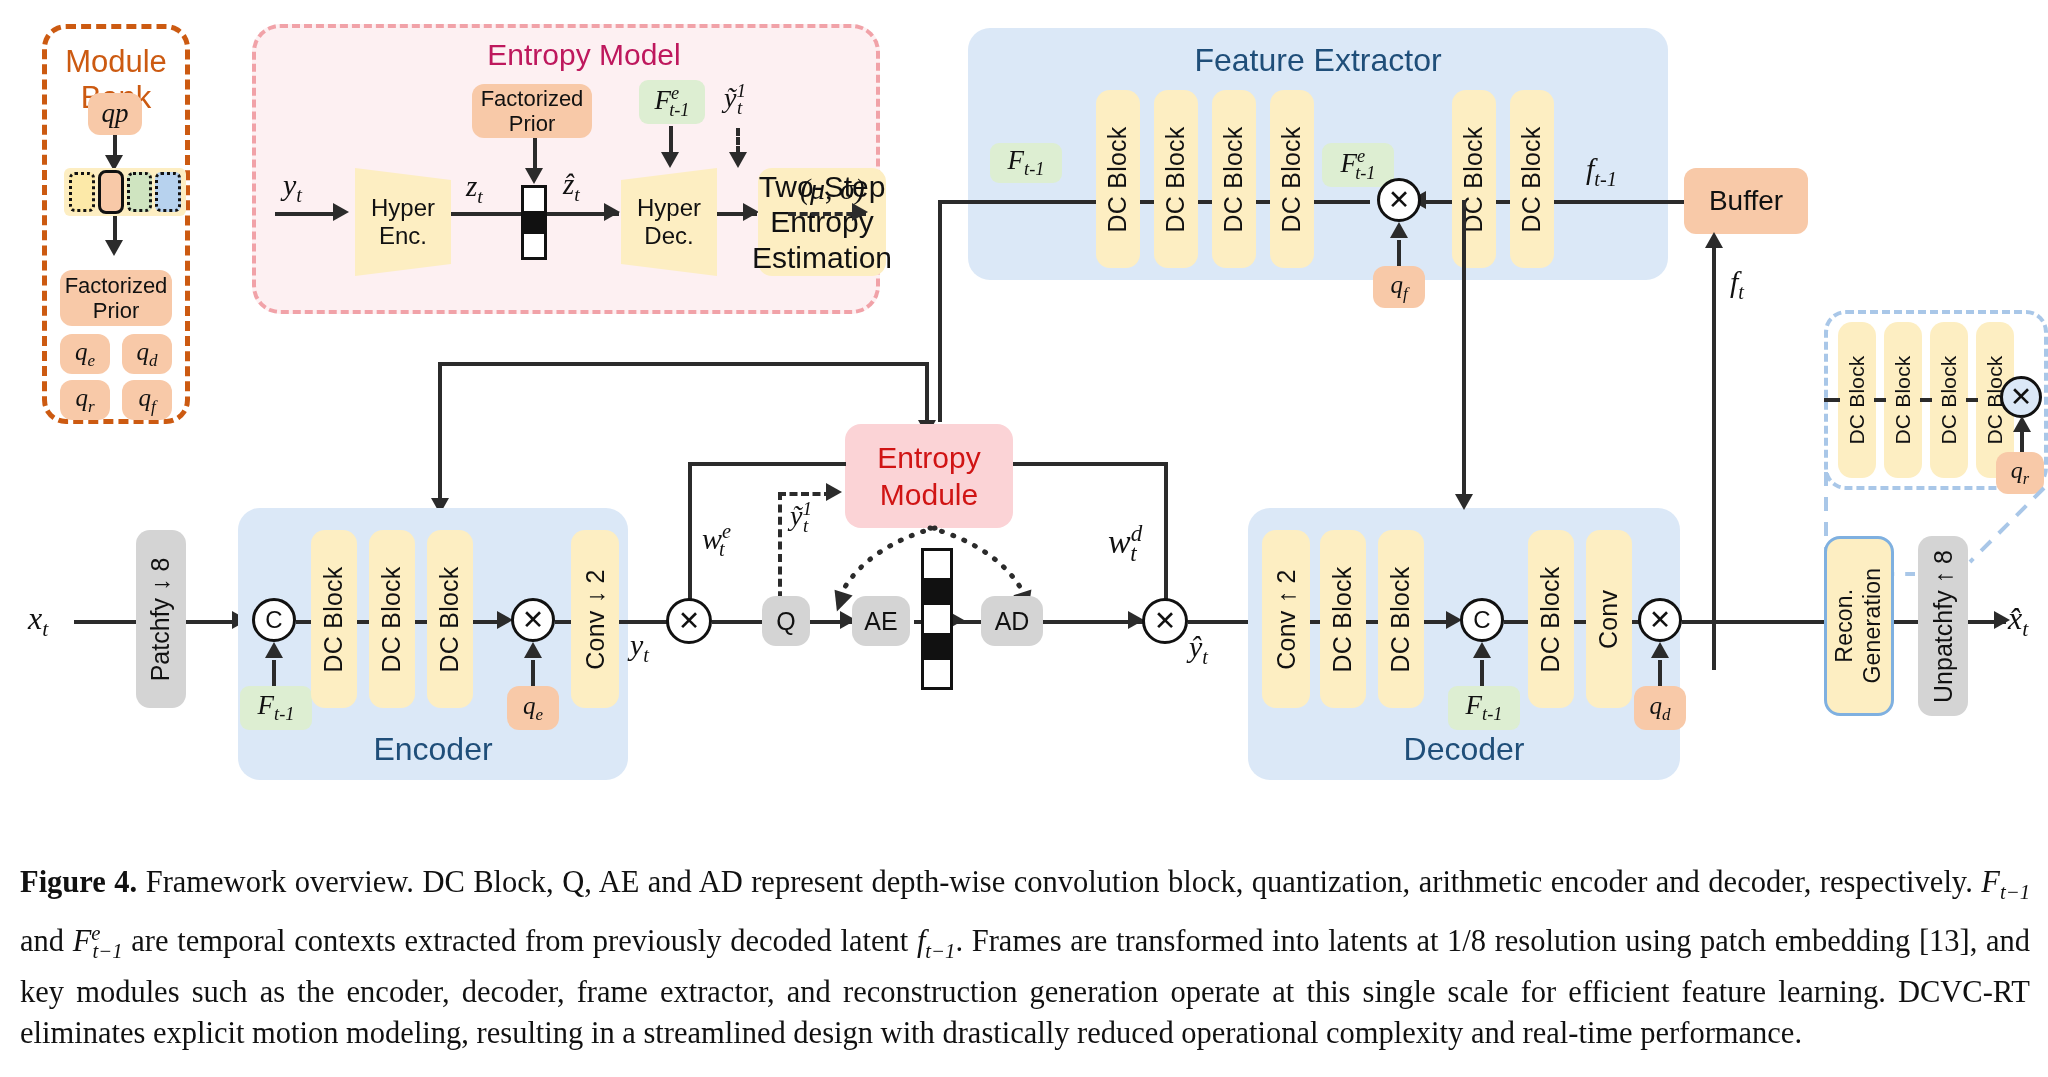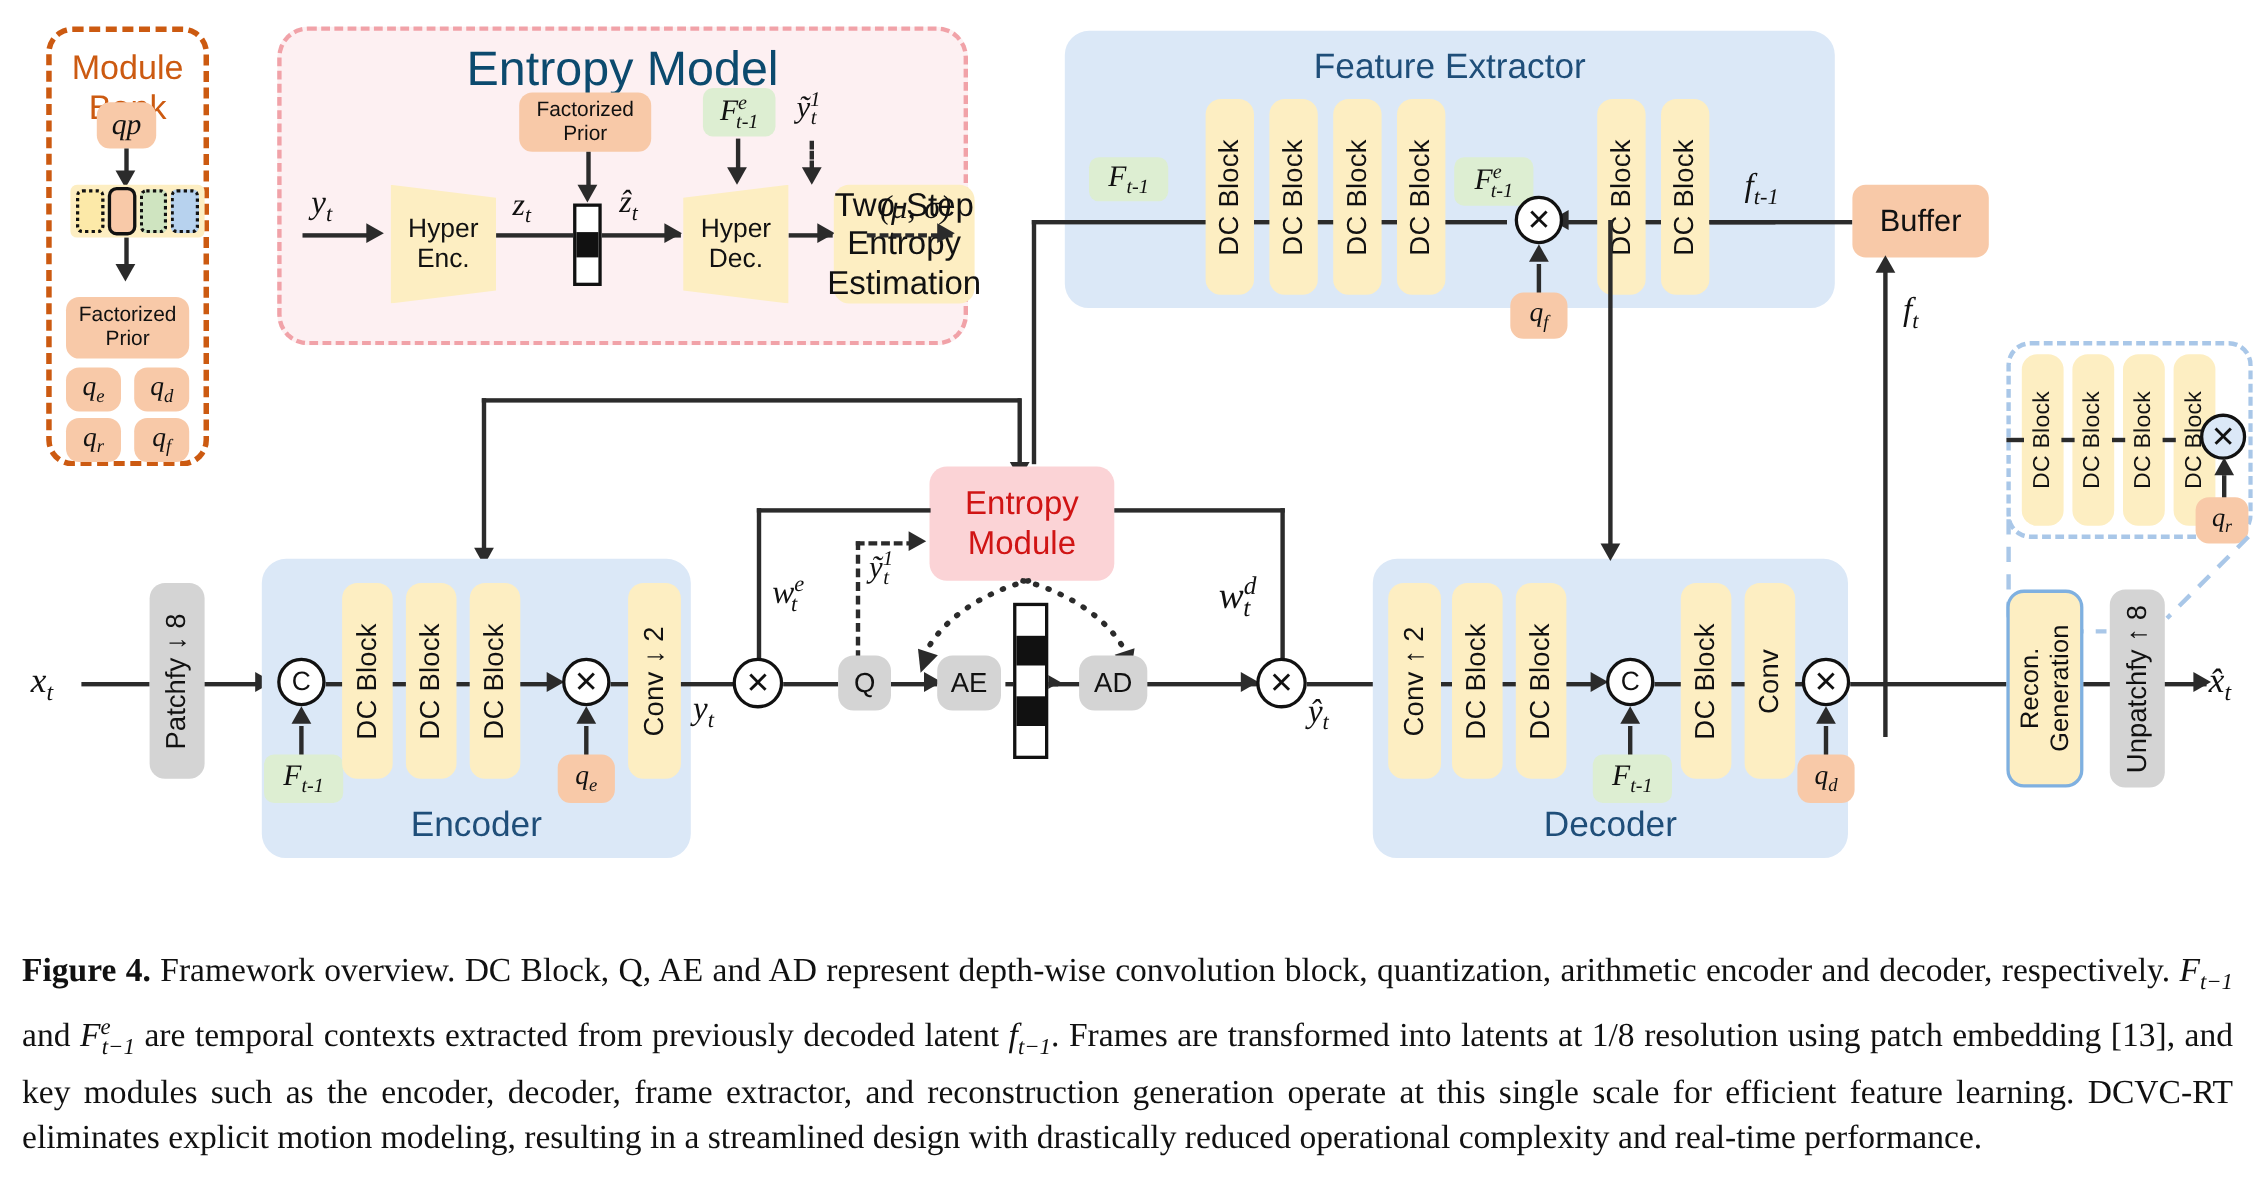--- a/index.html
+++ b/index.html
@@ -10,34 +10,34 @@
 
   
   .yellowblk{background:#fdeec2;border-radius:14px;display:flex;align-items:center;justify-content:center;}
   .yellowblk .vtxt{transform:rotate(-90deg);white-space:nowrap;font-size:25px;color:#111;letter-spacing:.2px;}
   .yellowblk .htxt{white-space:nowrap;font-size:25px;color:#111;text-align:center;line-height:1.18;}
 
   .greyblk{background:#d4d4d4;border-radius:14px;display:flex;align-items:center;justify-content:center;}
   .greyblk .vtxt{transform:rotate(-90deg);white-space:nowrap;font-size:25px;color:#111;}
   .greyblk .htxt{white-space:nowrap;font-size:25px;color:#111;}
 
-  .peachblk{background:#f8c9a8;border-radius:12px;display:flex;align-items:center;justify-content:center;text-align:center;line-height:1.15;font-size:19px;color:#111;}
+  .peachblk{background:#f8c9a8;border-radius:12px;display:flex;align-items:center;justify-content:center;text-align:center;line-height:1.15;font-size:22px;color:#111;}
   .greentag{background:#ddeed2;border-radius:9px;display:flex;align-items:center;justify-content:center;font-size:27px;color:#111;}
   .pinkblk{background:#fbd3d6;border-radius:16px;display:flex;align-items:center;justify-content:center;text-align:center;color:#d01414;font-size:30px;line-height:1.25;}
 
   .panel-blue{background:#dbe8f7;border-radius:22px;}
   .panel-blue .ptitle{position:absolute;left:0;right:0;bottom:12px;text-align:center;font-size:32px;color:#1f4e79;}
   .panel-blue .ptitle-top{position:absolute;left:0;right:0;top:14px;text-align:center;font-size:32px;color:#1f4e79;}
 
   .dash-orange{border:5px dashed #cc5a11;border-radius:24px;}
   .dash-pink{border:4px dashed #f1a2a8;border-radius:28px;background:#fdf0f2;}
   .dash-blue{border:4px dashed #a9c7e8;border-radius:22px;}
 
   .title-orange{color:#cc5a11;font-size:31px;text-align:center;line-height:1.15;}
-  .title-pink{color:#0c4a6e;font-size:44px;text-align:center;}
+  .title-pink{color:#be185d;font-size:30px;text-align:center;margin-left:18px;}
 
   
   .circ{border:3.5px solid #111;border-radius:50%;background:#fff;display:flex;align-items:center;justify-content:center;font-size:27px;color:#111;}
   .circ.blue{background:#dbe8f7;}
 
   
   .math{font-family:"Liberation Serif",serif;font-style:italic;color:#111;white-space:nowrap;}
 
   
   .hline{background:#2b2b2b;height:3.5px;}

